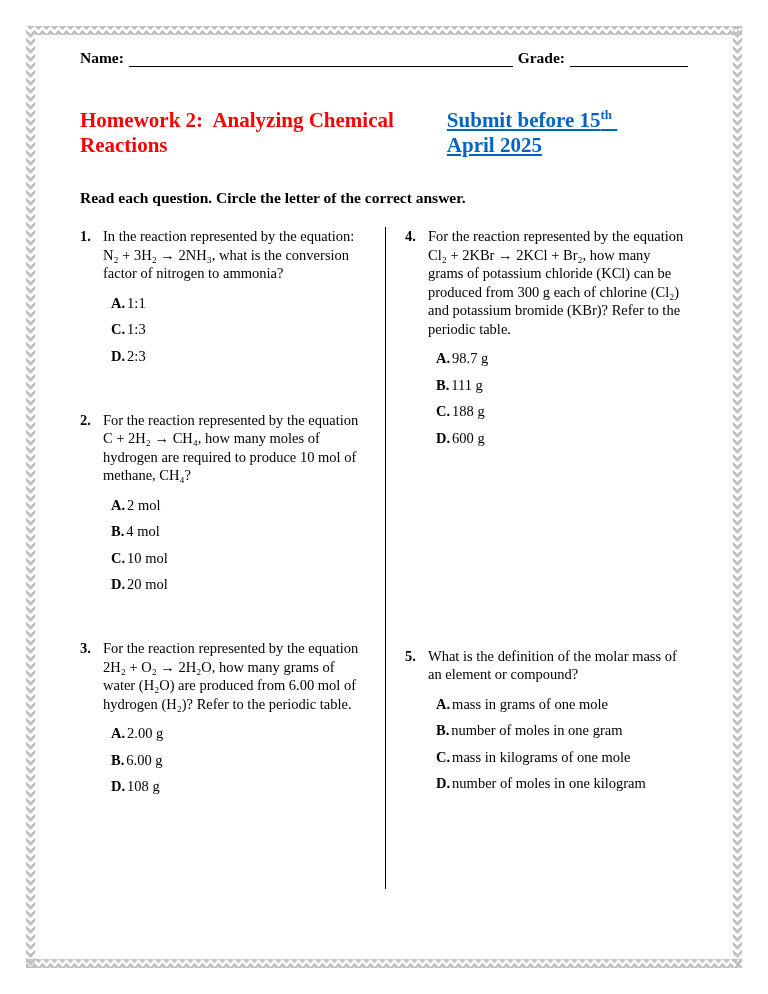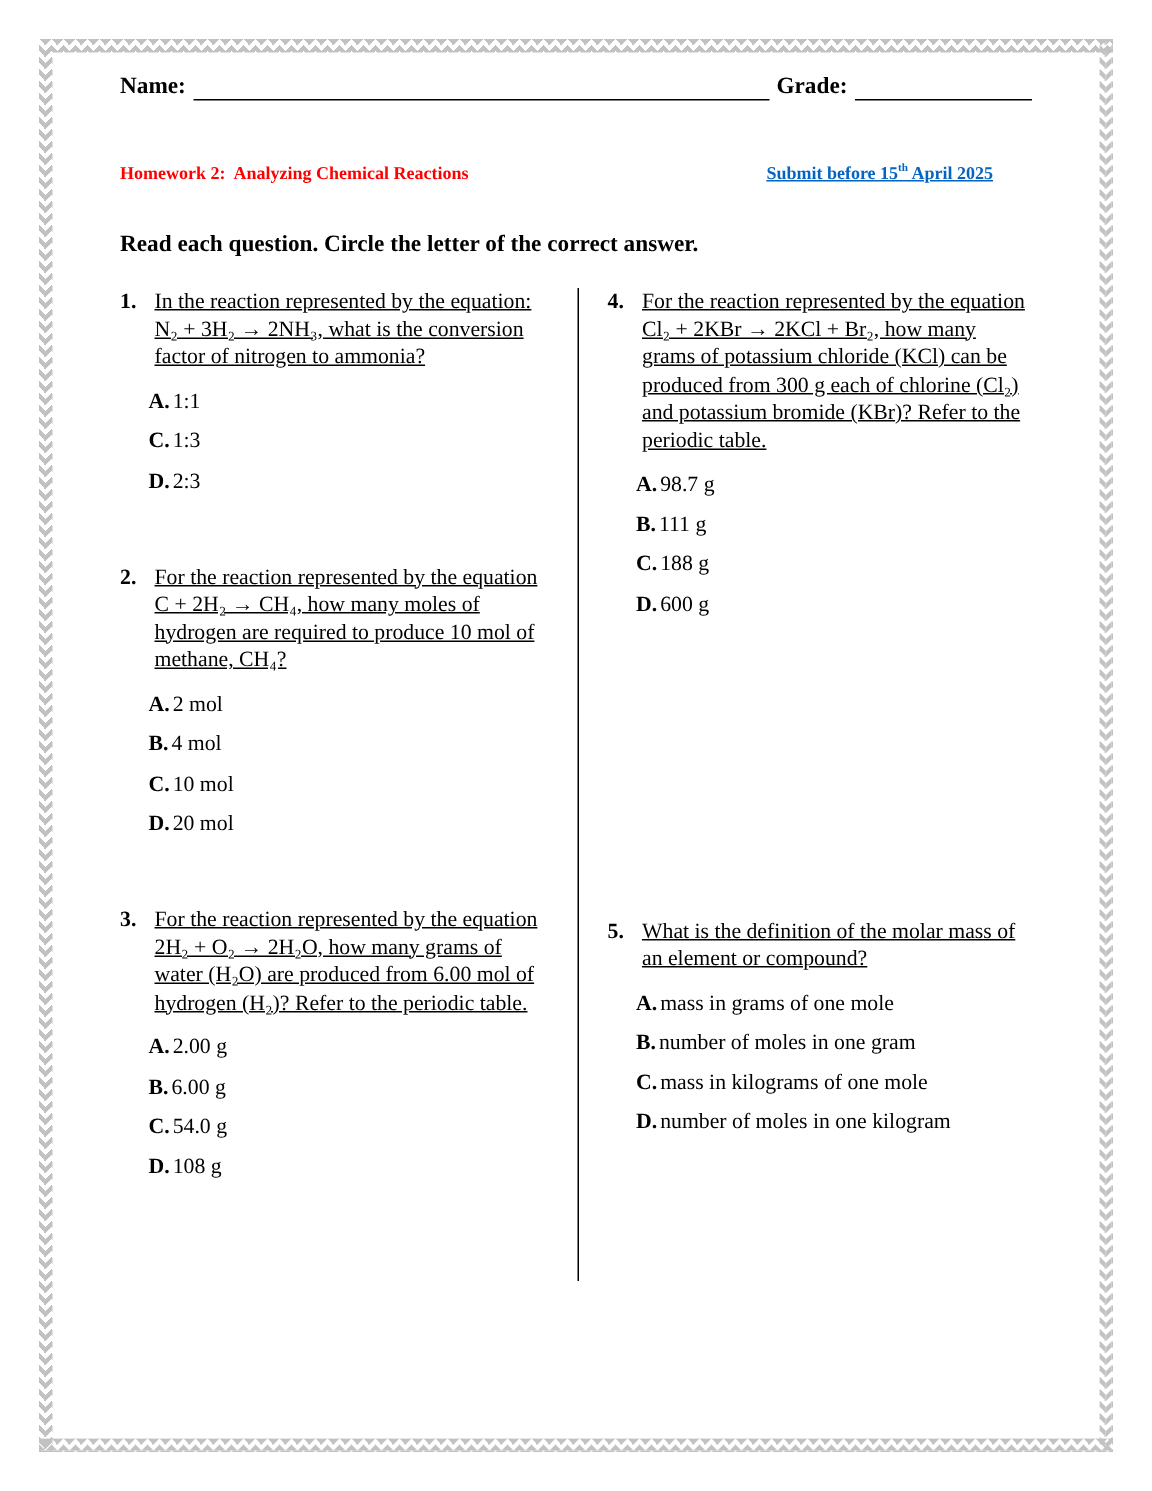--- a/index.html
+++ b/index.html
@@ -52,21 +52,21 @@
     height: 16px;
     margin: 0 5px;
   }
   .fill-name  { flex: 1; }
   .fill-grade { width: 118px; margin-right: 0; }
 
   .title-row {
     display: flex;
     align-items: baseline;
     margin-top: 40px;
-    font-size: 12px;
+    font-size: 21px;
     font-weight: bold;
     gap: 36px;
   }
   .hw-title {
     color: var(--title-red);
     white-space: pre-wrap;
   }
   .due-link {
     margin-left: auto;
     margin-right: 26px;
@@ -100,22 +100,22 @@
   }
   .col-right { width: 283px; }
 
   .question { }
   .q-head { display: flex; }
   .q-num {
     font-weight: bold;
     width: 23px;
     flex: none;
   }
-  .q-text { flex: 1; text-decoration: underline; }
-  .choices { margin-left: 19px; margin-top: 11px; }
+  .q-text { flex: 1; }
+  .choices { margin-left: 31px; margin-top: 11px; }
   .choice {
     margin-bottom: 8.5px;
     line-height: 18px;
     cursor: pointer;
   }
   .c-letter { font-weight: bold; margin-right: 2px; }
   .mt-q2 { margin-top: 46px; }
   .mt-q3 { margin-top: 46px; }
   .mt-q5 { margin-top: 200px; }
 </style>
@@ -174,21 +174,20 @@
         </div>
 
         <div class="question mt-q3">
           <div class="q-head">
             <span class="q-num">3.</span>
             <span class="q-text">For the reaction represented by the equation 2H₂ + O₂ → 2H₂O, how many grams of water (H₂O) are produced from 6.00 mol of hydrogen (H₂)? Refer to the periodic table.</span>
           </div>
           <div class="choices">
             <div class="choice"><span class="c-letter">A.</span><span class="c-text">2.00 g</span></div>
             <div class="choice"><span class="c-letter">B.</span><span class="c-text">6.00 g</span></div>
-            <div class="choice"><span class="c-letter">C.</span><span class="c-text">54.0 g</span></div>
             <div class="choice"><span class="c-letter">D.</span><span class="c-text">108 g</span></div>
           </div>
         </div>
 
       </div>
 
       <div class="divider"></div>
 
       <div class="col col-right">
 

